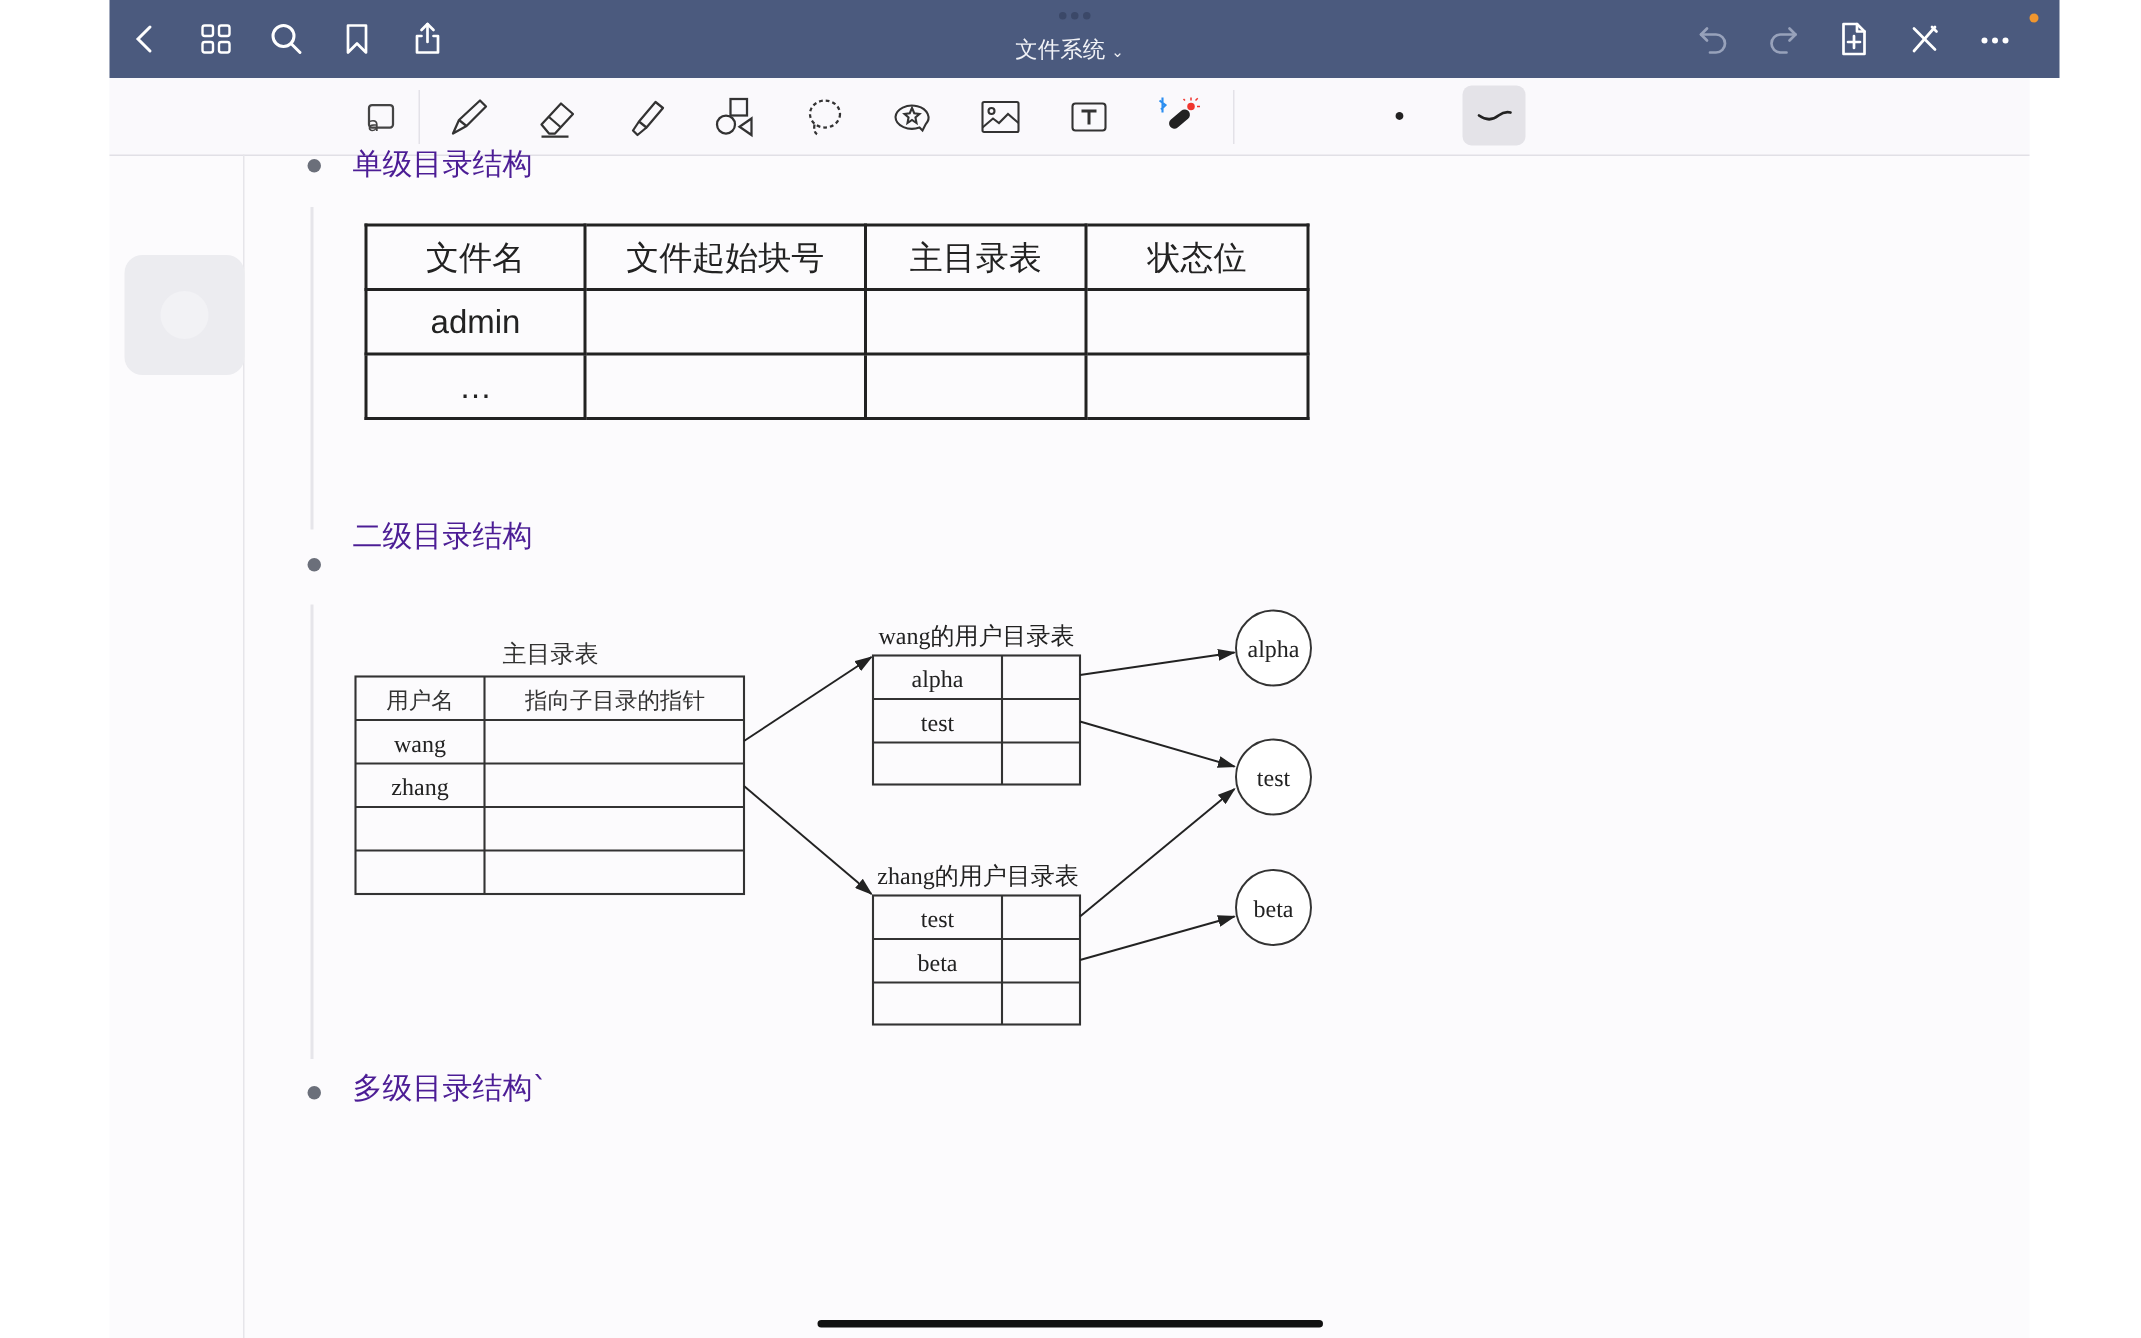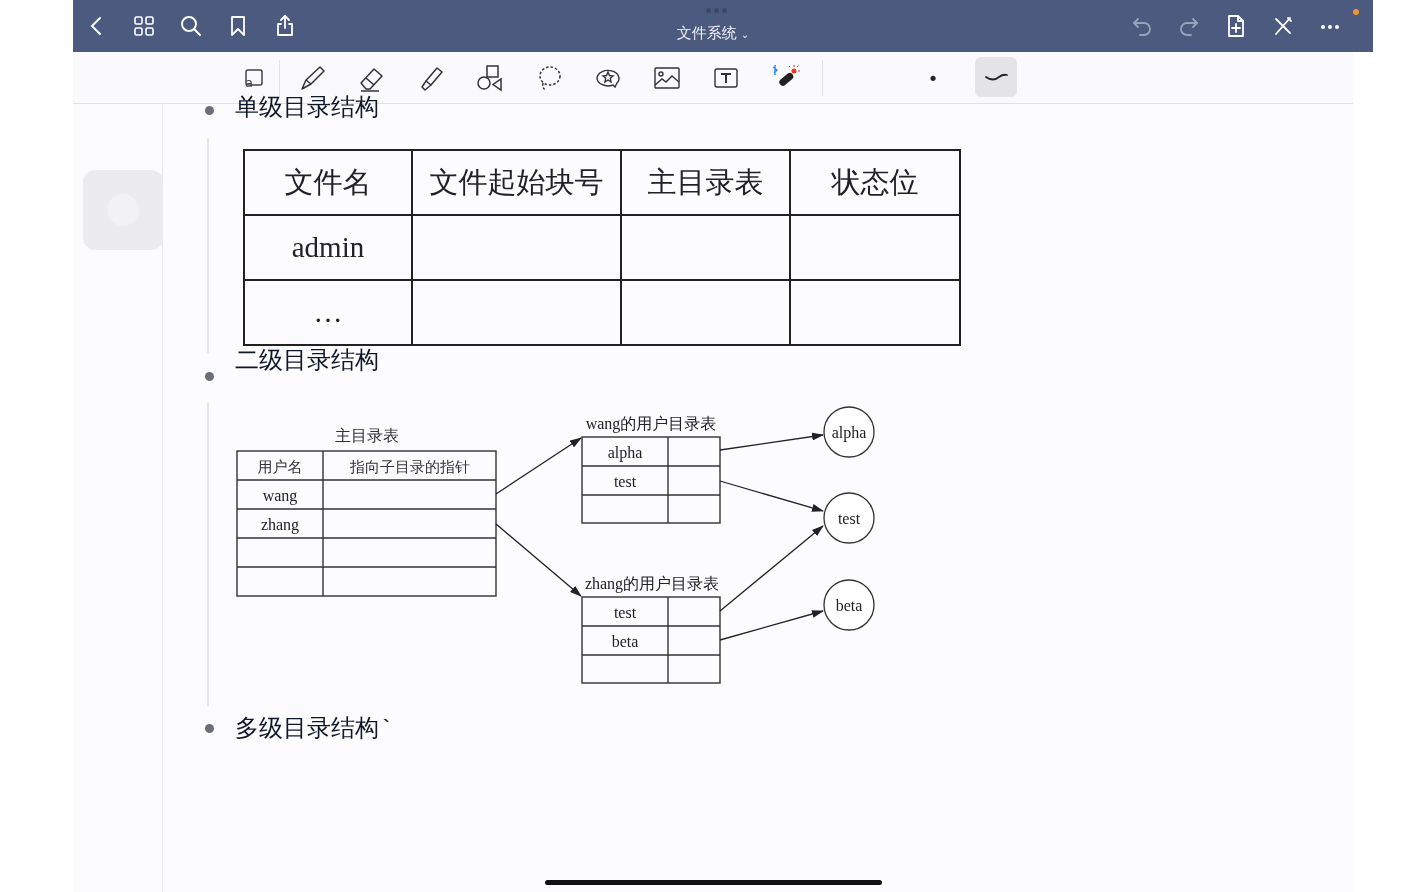--- a/index.html
+++ b/index.html
@@ -22,26 +22,26 @@
   .tool { position:absolute; top:8px; width:36px; height:36px; display:flex; align-items:center; justify-content:center; cursor:pointer; }
   .tool svg { width:30px; height:30px; }
   .tb-sep { position:absolute; top:8px; width:1px; height:36px; background:#e3e2e8; }
   .tool.active { background:#e4e3e8; border-radius:6px; width:42px; height:40px; top:5px; }
 
   .sidebar-line { position:absolute; left:89px; top:103px; width:1px; height:789px; background:#e6e5ea; }
   .thumb { position:absolute; left:10px; top:170px; width:80px; height:80px; border-radius:12px; background:#ececf0; cursor:pointer; }
   .thumb::after { content:""; position:absolute; left:24px; top:24px; width:32px; height:32px; border-radius:50%; background:#f2f2f5; }
 
   .bullet { position:absolute; width:9px; height:9px; border-radius:50%; background:#6b6f7a; }
-  .heading { position:absolute; font-size:24px; color:#0f172a; white-space:nowrap;font-family:Liberation Mono, monospace; }
+  .heading { position:absolute; font-size:20px; color:#4c1d95; white-space:nowrap; }
   .guide { position:absolute; width:2px; background:#e6e5ea; }
 
   table.t1 { position:absolute; left:170px; top:149px; border-collapse:collapse; font-family:"DejaVu Serif","Liberation Serif",serif; }
-  table.t1 td { border:2px solid #222; height:41px; text-align:center; font-size:29px; color:#222; padding:11px; }
-  .serif { font-family:Liberation Serif, serif; }
+  table.t1 td { border:2px solid #222; height:41px; text-align:center; font-size:22px; color:#222; padding:0; }
+  .serif { font-family:Liberation Sans, sans-serif; }
 
   .diagram { position:absolute; left:160px; top:400px; width:730px; height:300px; }
   .home-ind { position:absolute; left:472px; top:880px; width:337px; height:5px; border-radius:3px; background:#111; }
 </style>
 </head>
 <body>
 
 <div class="app">
 
   <div class="navbar">

